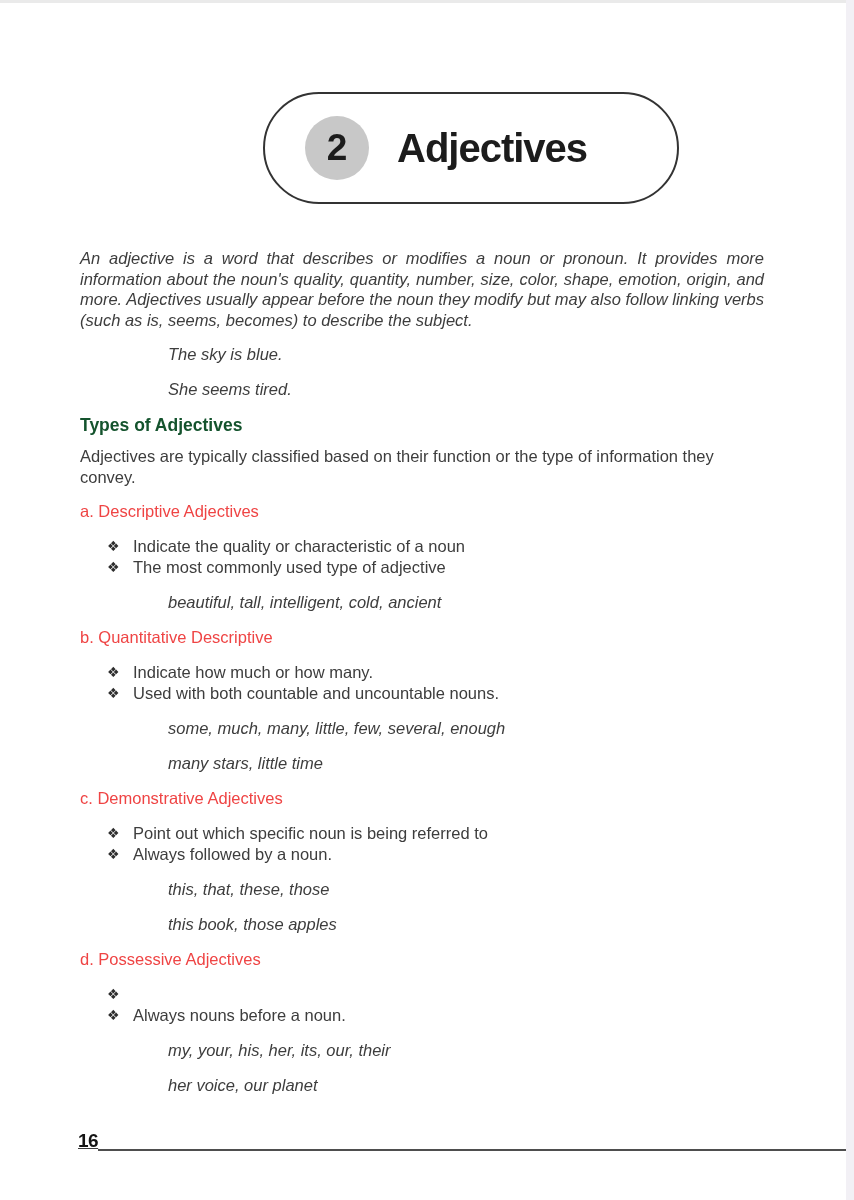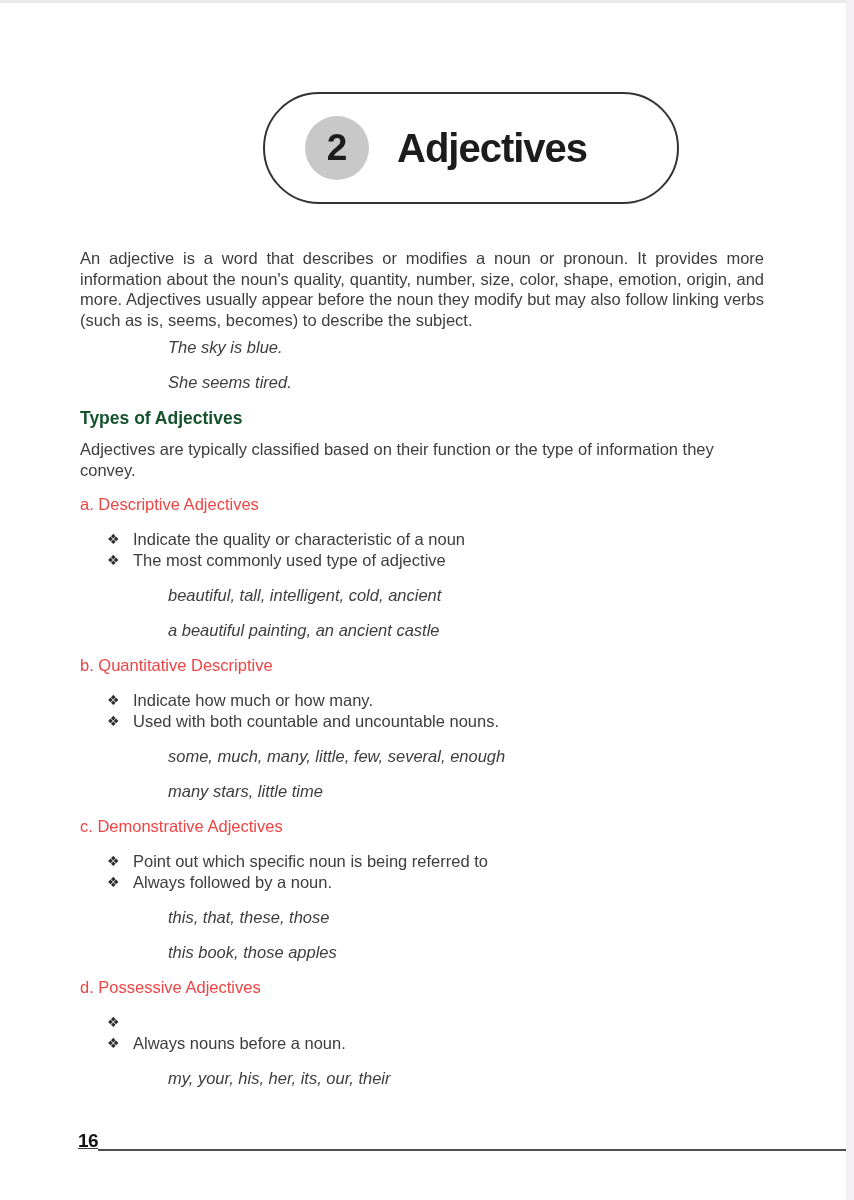--- a/index.html
+++ b/index.html
@@ -51,23 +51,24 @@
   }
 
   
   .content {
     margin-left: 80px;
     width: 684px;
     font-size: 16.5px;
     line-height: 20.6px;
   }
   .intro {
-    margin: 44px 0 7px 0;
+    margin: 44px 0 14px 0;
     text-align: justify;
     color: #3d3d3d;
+    font-style: italic;
   }
   .example {
     font-style: italic;
     margin: 0 0 14px 88px;
     line-height: 21px;
     color: #3d3d3d;
   }
   .section-heading {
     font-size: 17.5px;
     font-weight: 700;
@@ -157,21 +158,20 @@
         <li class="bullet-item">
           <span class="bullet-glyph">❖</span>
           <span>Indicate the quality or characteristic of a noun</span>
         </li>
         <li class="bullet-item">
           <span class="bullet-glyph">❖</span>
           <span>The most commonly used type of adjective</span>
         </li>
       </ul>
       <p class="example">beautiful, tall, intelligent, cold, ancient</p>
-      <p class="example">a beautiful painting, an ancient castle</p>
     </div>
 
     <div>
       <p class="type-label">b. Quantitative Descriptive</p>
       <ul class="bullet-list">
         <li class="bullet-item">
           <span class="bullet-glyph">❖</span>
           <span>Indicate how much or how many.</span>
         </li>
         <li class="bullet-item">
@@ -204,20 +204,21 @@
       <ul class="bullet-list">
         <li class="bullet-item">
           <span class="bullet-glyph">❖</span>
         </li>
         <li class="bullet-item">
           <span class="bullet-glyph">❖</span>
           <span>Always nouns before a noun.</span>
         </li>
       </ul>
       <p class="example">my, your, his, her, its, our, their</p>
+      <p class="example">her voice, our planet</p>
     </div>
   </div>
 
   <div class="footer">
     <span class="page-number">16</span>
     <span class="footer-rule"></span>
   </div>
 </div>
 
 </body></html>

